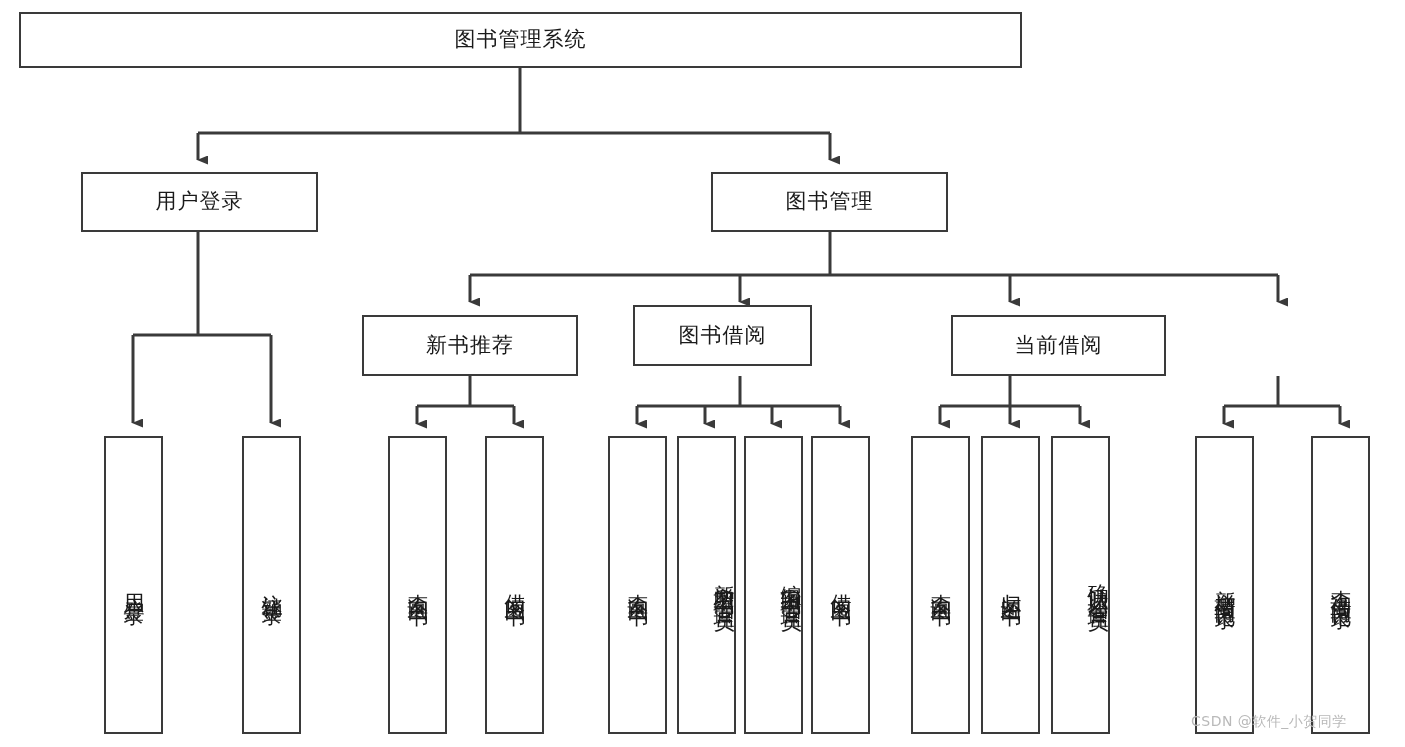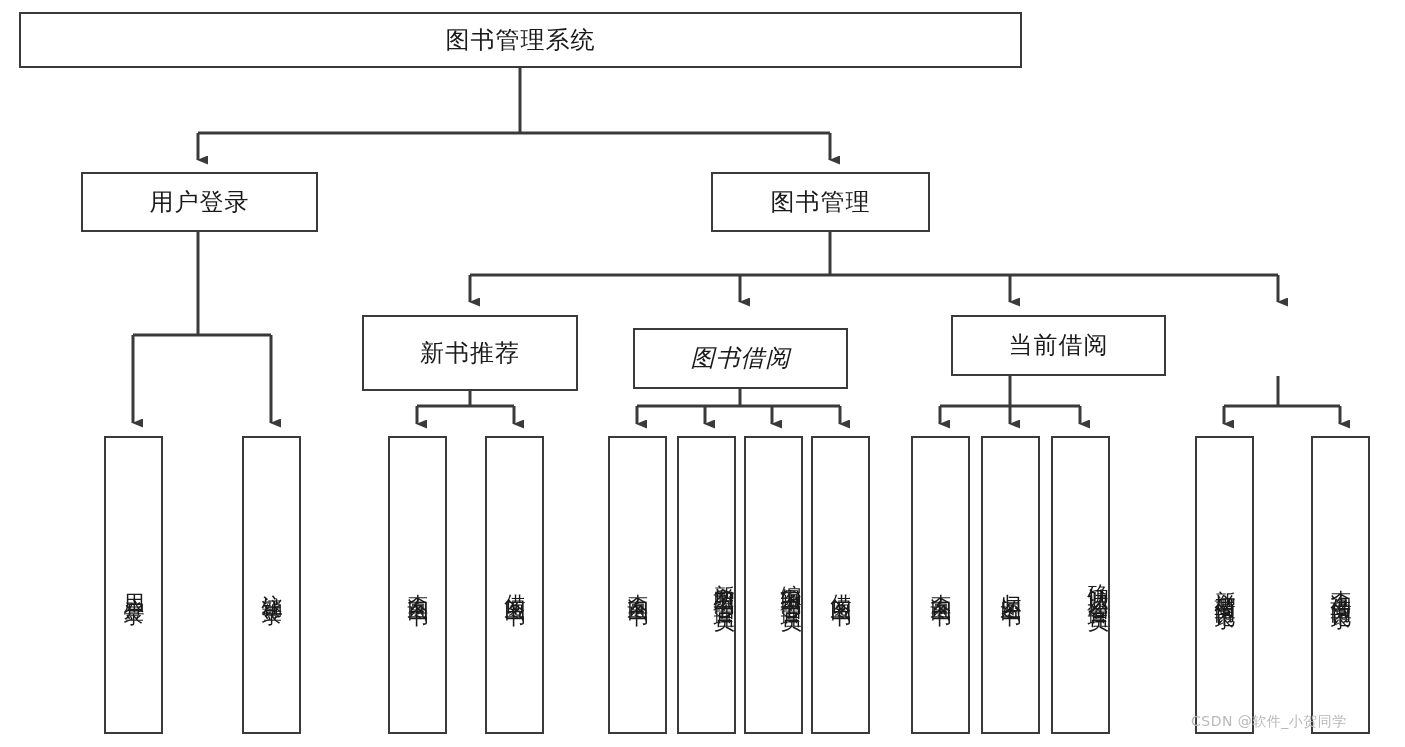--- a/index.html
+++ b/index.html
@@ -30,21 +30,21 @@
     position: absolute;
     box-sizing: border-box;
     border: 2.5px solid #3a3a3a;
     background: #ffffff;
     display: flex;
     align-items: center;
     justify-content: center;
     color: #1a1a1a;
   }
   .node.h-node {
-    font-size: 24px;
+    font-size: 21px;
     line-height: 1.2;
     letter-spacing: 1px;
   }
   .node.v-node {
     font-size: 21px;
     writing-mode: vertical-rl;
     text-orientation: upright;
     letter-spacing: 4px;
     line-height: 1;
     padding: 6px 0;
@@ -122,28 +122,28 @@
     </g>
   </svg>
 
   <div class="node h-node" style="left:19px; top:12px; width:1003px; height:56px;">
     <span class="node-label">图书管理系统</span>
   </div>
 
   <div class="node h-node" style="left:81px; top:172px; width:237px; height:60px;">
     <span class="node-label">用户登录</span>
   </div>
-  <div class="node h-node" style="left:711px; top:172px; width:219px; height:60px;">
+  <div class="node h-node" style="left:711px; top:172px; width:237px; height:60px;">
     <span class="node-label">图书管理</span>
   </div>
 
-  <div class="node h-node" style="left:362px; top:315px; width:216px; height:76px;">
+  <div class="node h-node" style="left:362px; top:315px; width:216px; height:61px;">
     <span class="node-label">新书推荐</span>
   </div>
-  <div class="node h-node" style="left:633px; top:328px; width:215px; height:61px;font-style:italic;">
+  <div class="node h-node" style="left:633px; top:305px; width:179px; height:61px;">
     <span class="node-label">图书借阅</span>
   </div>
   <div class="node h-node" style="left:903px; top:315px; width:215px; height:61px;margin-left:48px;">
     <span class="node-label">当前借阅</span>
   </div>
 
   <div class="node v-node" style="left:104px; top:436px; width:59px; height:298px;">
     <span class="node-label">用户登录</span>
   </div>
   <div class="node v-node" style="left:242px; top:436px; width:59px; height:298px;">

